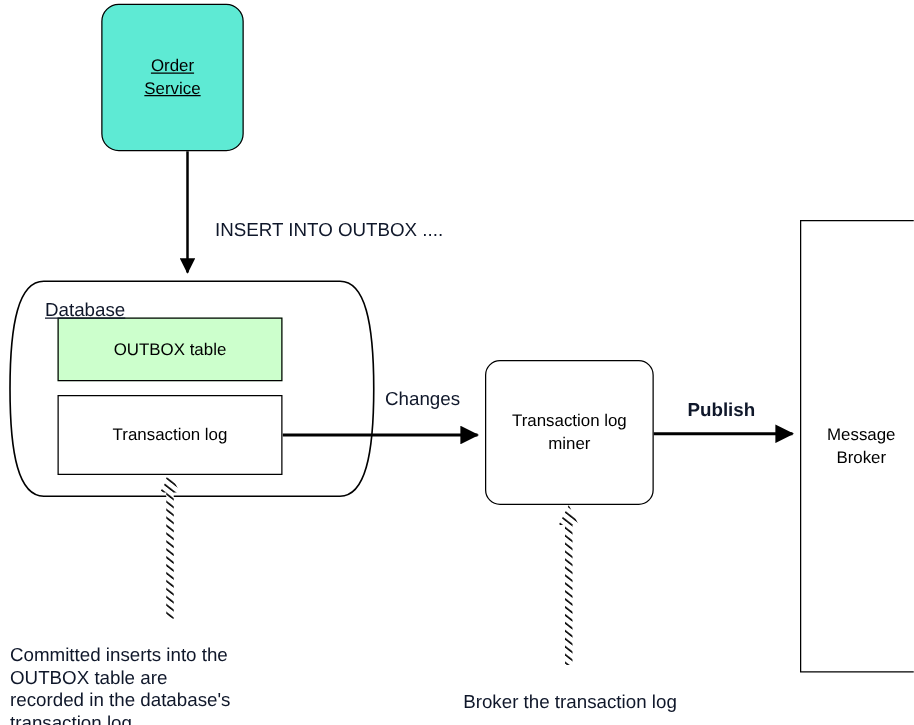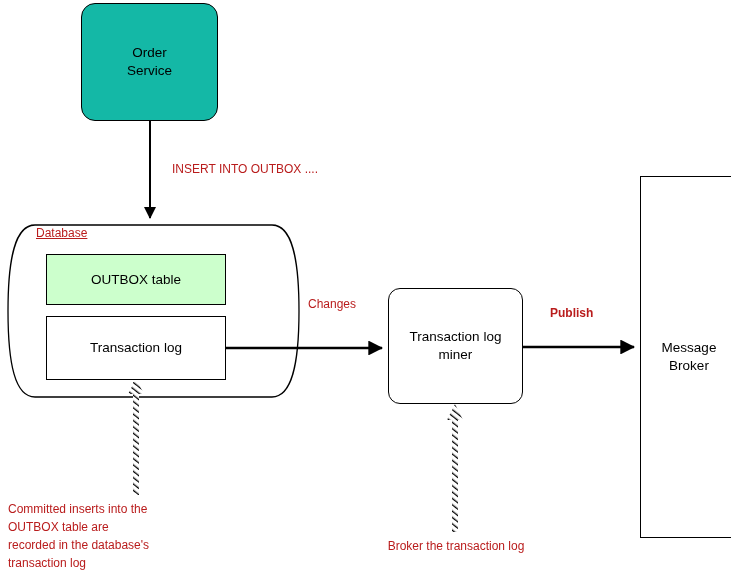--- a/index.html
+++ b/index.html
@@ -28,34 +28,36 @@
     align-items: center;
     justify-content: center;
     text-align: center;
     font-size: 13.5px;
     line-height: 18px;
     color: #000000;
     white-space: pre-line;
   }
   .label {
     position: absolute;
-    font-size: 12px;
+    font-size: 15px;
     line-height: 18px;
-    color: #b91c1c;
+    color: #0f172a;
     white-space: pre-line;
     text-align: center;
+    margin-top: 16px;
   }
 
   
   #order-service {
     left: 81px; top: 3px;
-    width: 137px; height: 118px;
-    background: #14b8a6;
+    width: 114px; height: 118px;
+    background: #5eead4;
     border: 1.6px solid #000000;
     border-radius: 14px;
+    text-decoration: underline;
   }
   #outbox-table {
     left: 46px; top: 254px;
     width: 180px; height: 51px;
     background: #ccffcc;
     border: 1.4px solid #000000;
     border-radius: 0;
   }
   #transaction-log {
     left: 46px; top: 316px;

